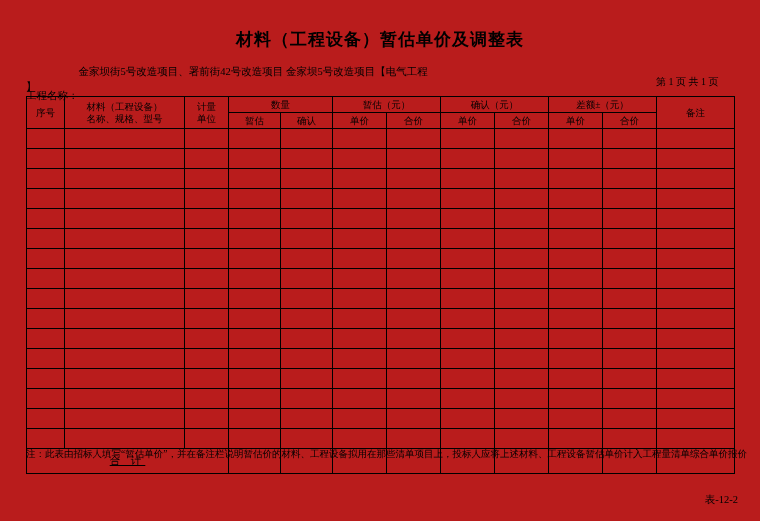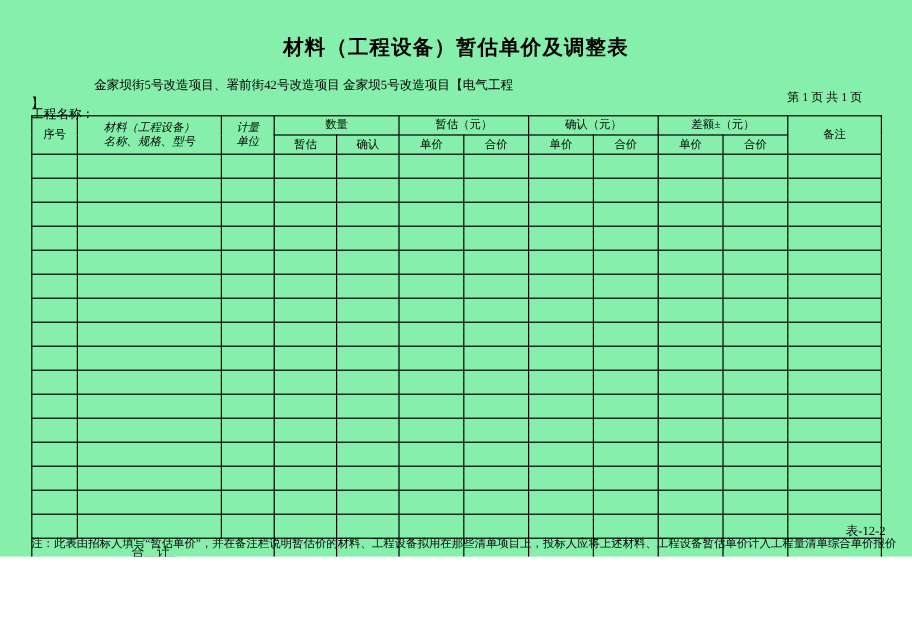--- a/index.html
+++ b/index.html
@@ -3,22 +3,22 @@
 <meta charset="utf-8">
 <style>
   html, body {
     margin: 0;
     padding: 0;
     background: #ffffff;
   }
   .page {
     position: relative;
     width: 760px;
-    height: 464px;
-    background: #86efac;
+    height: 521px;
+    background: #b91c1c;
     font-family: "Liberation Serif", "DejaVu Serif", serif;
     color: #000000;
     overflow: hidden;
   }
   .title {
     position: absolute;
     left: 0;
     top: 28px;
     width: 760px;
     text-align: center;
@@ -79,21 +79,21 @@
     border: 1px solid #000;
     font-weight: normal;
     font-size: 9.5px;
     text-align: center;
     vertical-align: middle;
     padding: 0;
     line-height: 12px;
   }
   .h-main { height: 16px; }
   .h-sub { height: 16px; }
-  .hdr-two-line { line-height: 12px; font-size: 9.5px; font-style: italic; }
+  .hdr-two-line { line-height: 12px; font-size: 9.5px; }
   tr.data-row td { height: 19px; }
   tr.total-row td { height: 24px; font-size: 10.5px; letter-spacing: 4px; text-decoration: underline; }
 
   .note {
     position: absolute;
     left: 26px;
     top: 446px;
     width: 706px;
     font-size: 9.5px;
     line-height: 17px;

